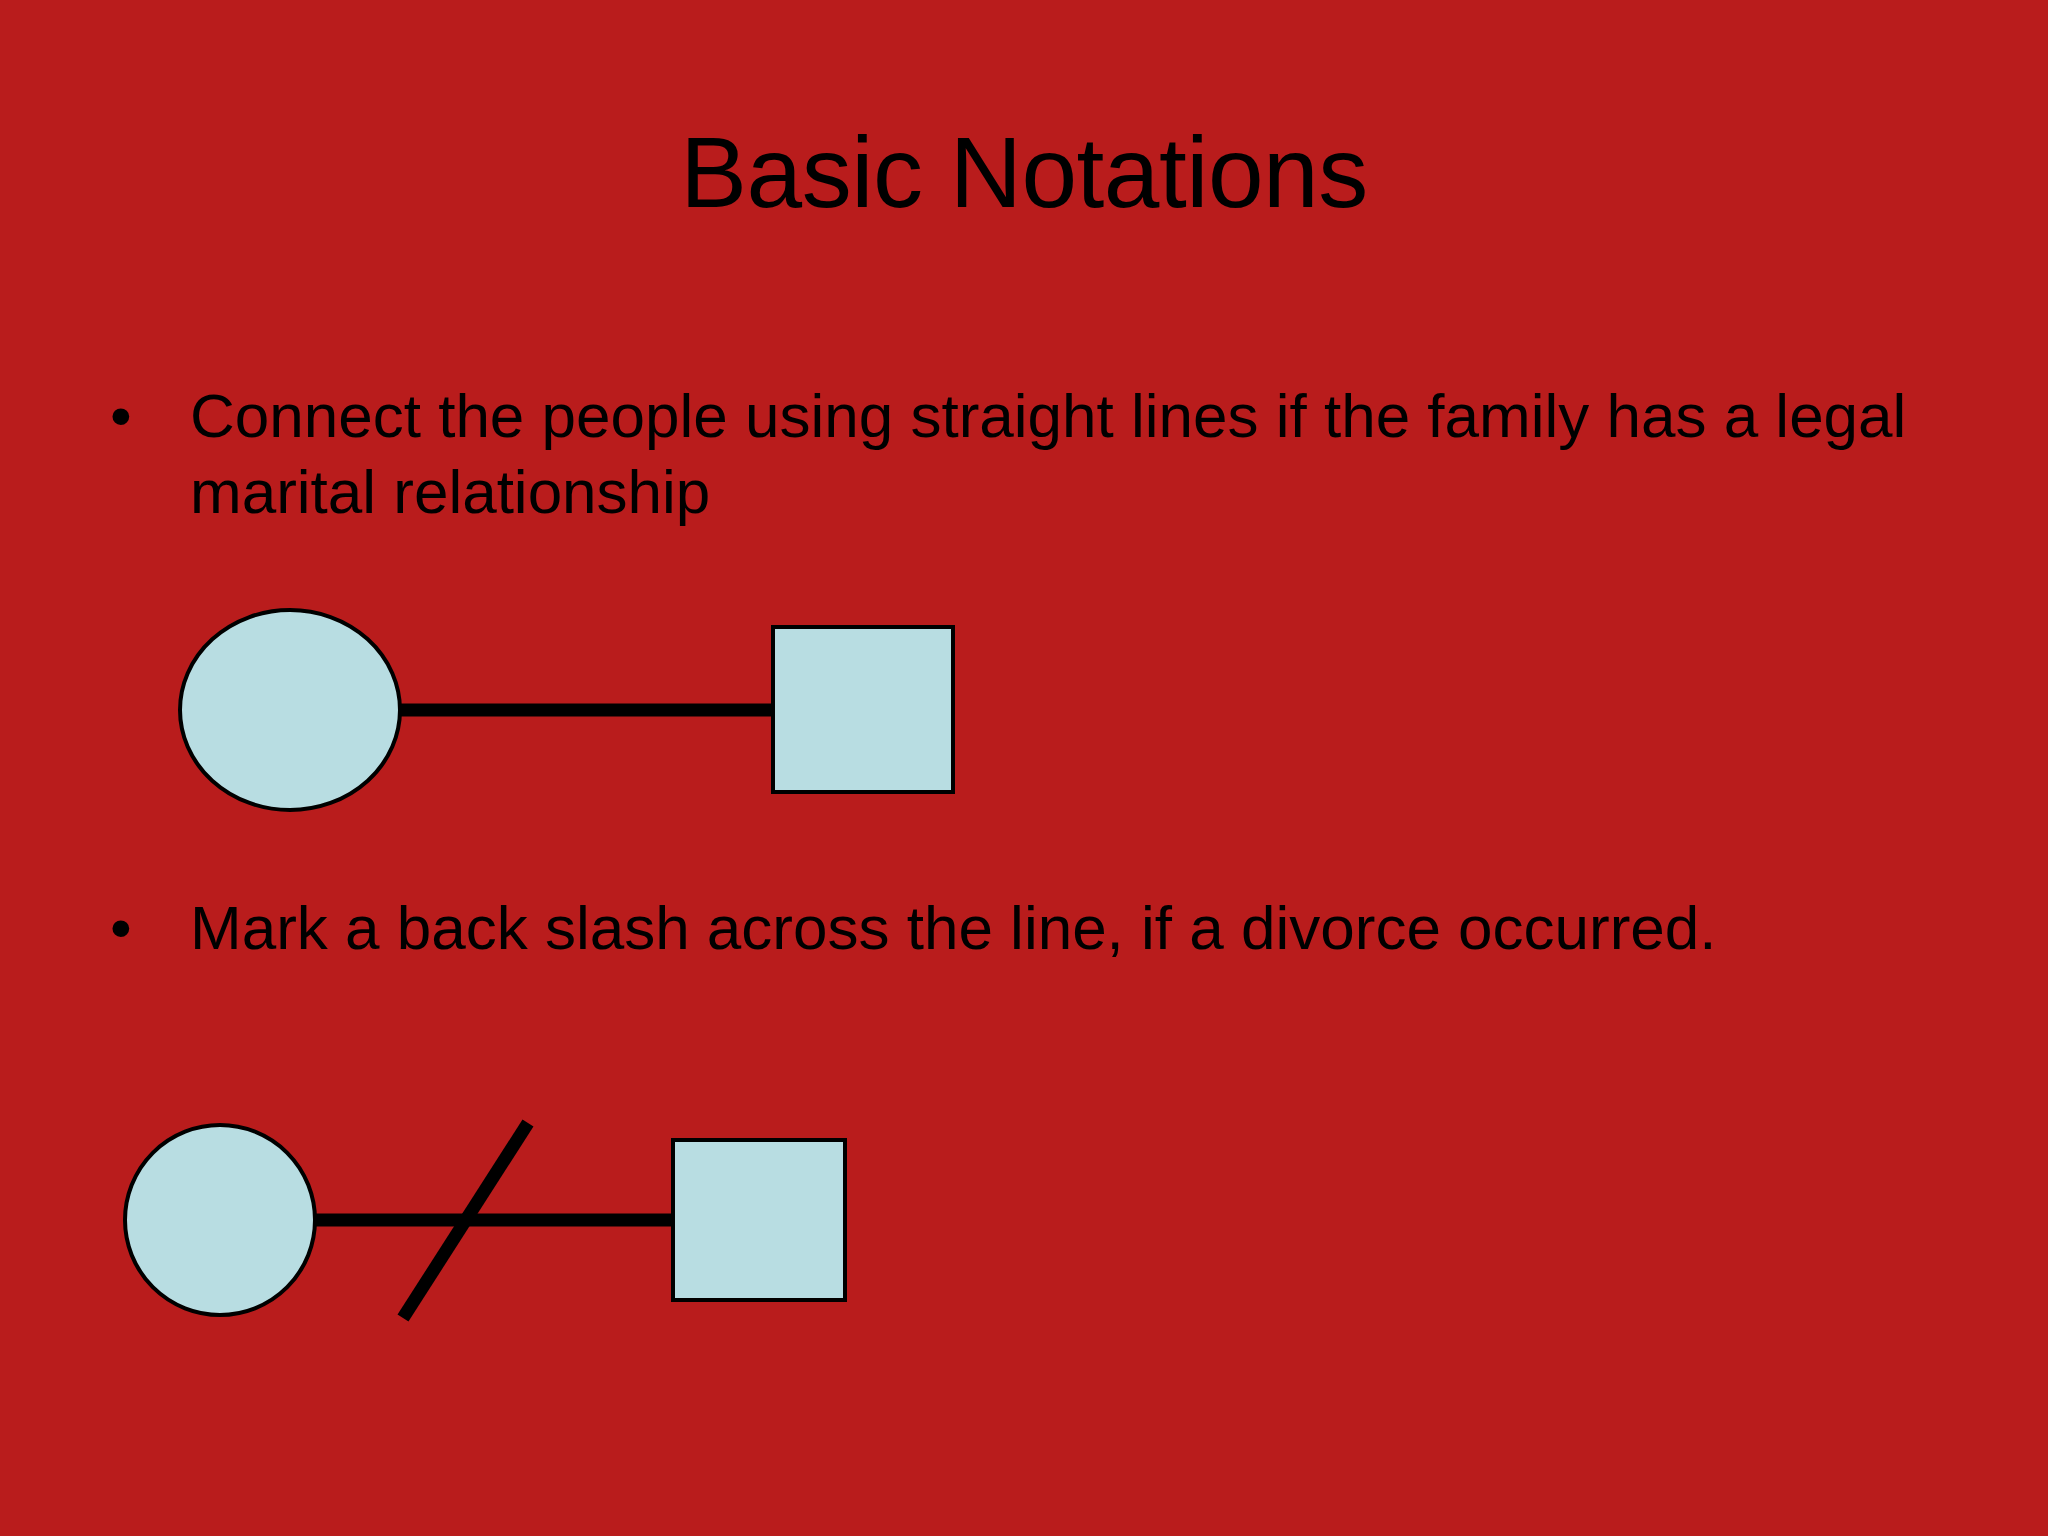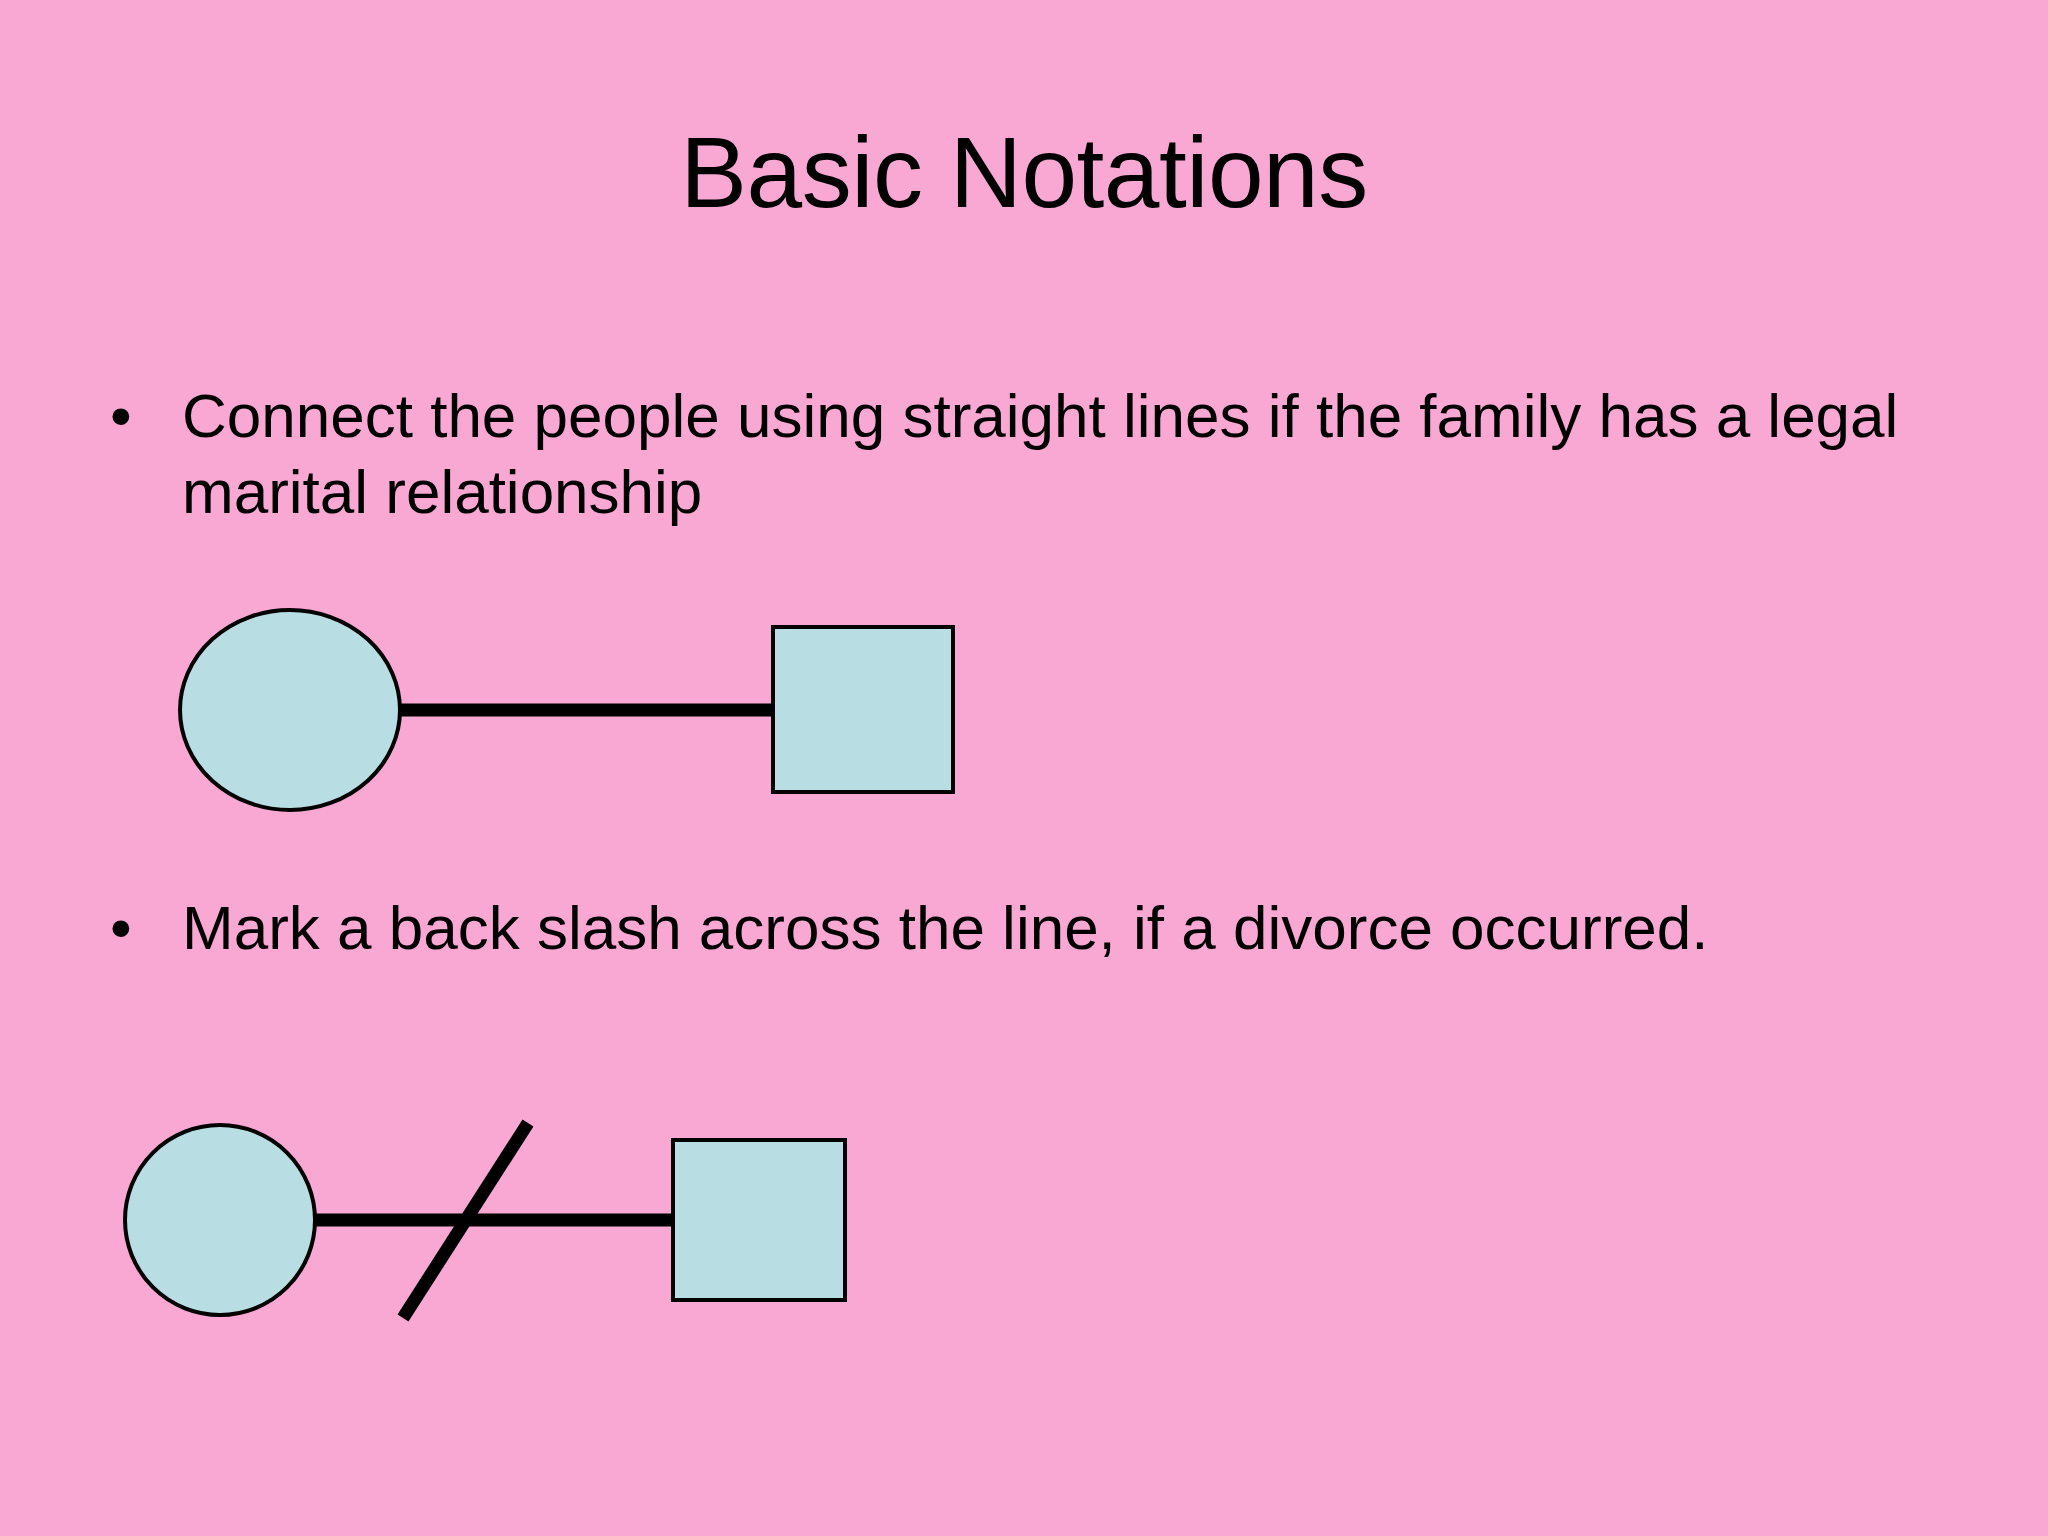--- a/index.html
+++ b/index.html
@@ -12,21 +12,21 @@
     height: 1536px;
     font-family: "Liberation Sans", sans-serif;
     color: #000000;
     overflow: hidden;
     position: relative;
   }
 
   .slide {
     position: absolute;
     inset: 0;
-    background: #f9a8d4;
+    background: #b91c1c;
   }
 
   
   .slide-title {
     position: absolute;
     top: 120px;
     left: 0;
     width: 2048px;
     text-align: center;
     font-size: 100px;
@@ -57,20 +57,21 @@
     line-height: 76px;
     text-align: left;
     color: #000000;
   }
   .bullet-text {
     flex: 1 1 auto;
     font-size: 62px;
     line-height: 76px;
     color: #000000;
     padding-right: 20px;
+    margin-left: 8px;
   }
 
   
   .diagram {
     position: absolute;
   }
   #diagram-1 {
     left: 180px;
     top: 610px;
     width: 1000px;

